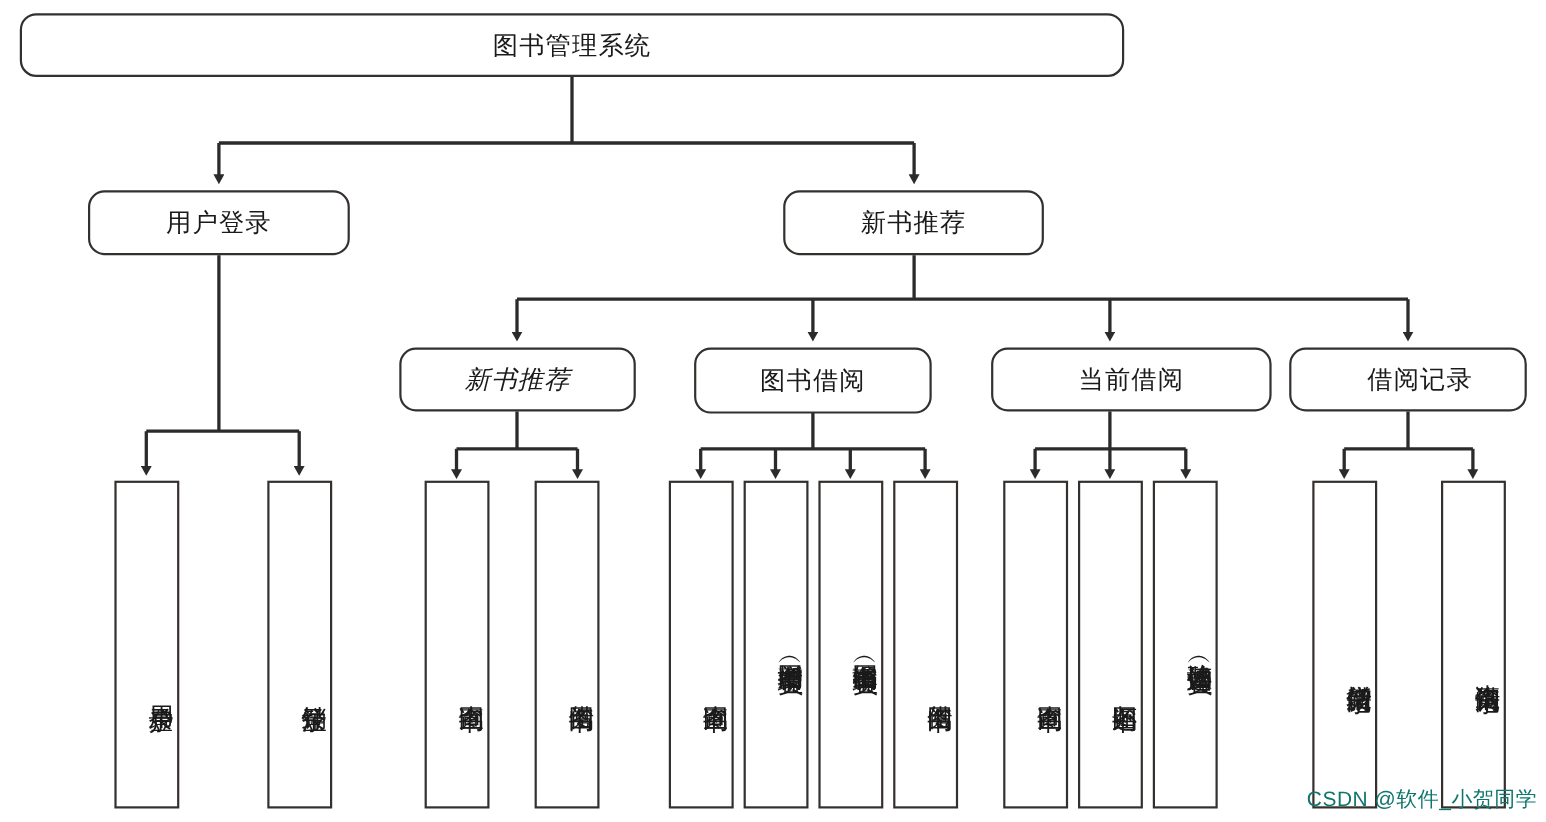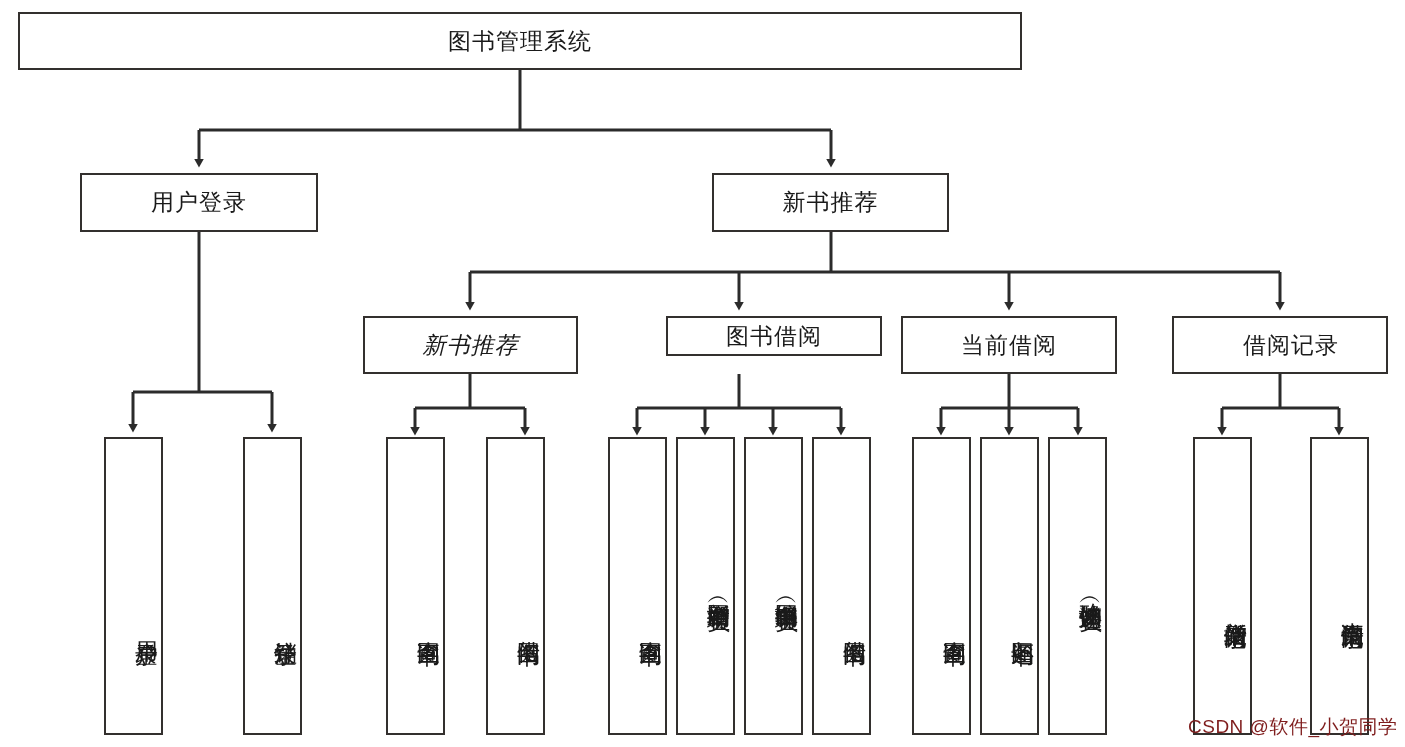--- a/index.html
+++ b/index.html
@@ -34,38 +34,39 @@
     display: flex;
     align-items: center;
     justify-content: center;
     color: #1a1a1a;
   }
   .node-h {
     font-size: 23px;
     letter-spacing: 1px;
     line-height: 1.15;
     white-space: nowrap;
+    border-radius: 15px;
   }
   .node-v {
     font-size: 23px;
     letter-spacing: 1px;
     writing-mode: vertical-rl;
     text-orientation: upright;
     line-height: 1.22;
     align-items: flex-start;
     justify-content: center;
     padding-top: 6px;
     overflow: hidden;
   }
   .watermark {
     position: absolute;
     left: 1188px;
     top: 714px;
     font-size: 19px;
-    color: #7f1d1d;
+    color: #0f766e;
     white-space: nowrap;
     letter-spacing: 0.5px;
   }
 </style>
 </head>
 <body>
 
 <div id="diagram">
 
   <svg id="edges" viewBox="0 0 1405 747" width="1405" height="747" xmlns="http://www.w3.org/2000/svg">
@@ -119,23 +120,23 @@
   </svg>
 
   <div class="node node-h" style="left:18px; top:12px; width:1004px; height:58px;">图书管理系统</div>
 
   <div class="node node-h" style="left:80px; top:173px; width:238px; height:59px;">用户登录</div>
 
   <div class="node node-h" style="left:712px; top:173px; width:237px; height:59px;">新书推荐</div>
 
   <div class="node node-h" style="left:363px; top:316px; width:215px; height:58px;font-style:italic;">新书推荐</div>
 
-  <div class="node node-h" style="left:666px; top:316px; width:216px; height:40px;">图书借阅</div>
+  <div class="node node-h" style="left:631px; top:316px; width:216px; height:60px;">图书借阅</div>
 
-  <div class="node node-h" style="left:901px; top:316px; width:216px; height:58px;">当前借阅</div>
+  <div class="node node-h" style="left:901px; top:316px; width:255px; height:58px;">当前借阅</div>
 
   <div class="node node-h" style="left:1172px; top:316px; width:216px; height:58px;padding-left:22px;">借阅记录</div>
 
   <div class="node node-v" style="left:104px; top:437px; width:59px; height:298px; padding-top:78px;">用户登录</div>
 
   <div class="node node-v" style="left:243px; top:437px; width:59px; height:298px; padding-top:78px;">注销登录</div>
 
   <div class="node node-v" style="left:386px; top:437px; width:59px; height:298px; padding-top:78px;">查询图书</div>
 
   <div class="node node-v" style="left:486px; top:437px; width:59px; height:298px; padding-top:78px;">借阅图书</div>

